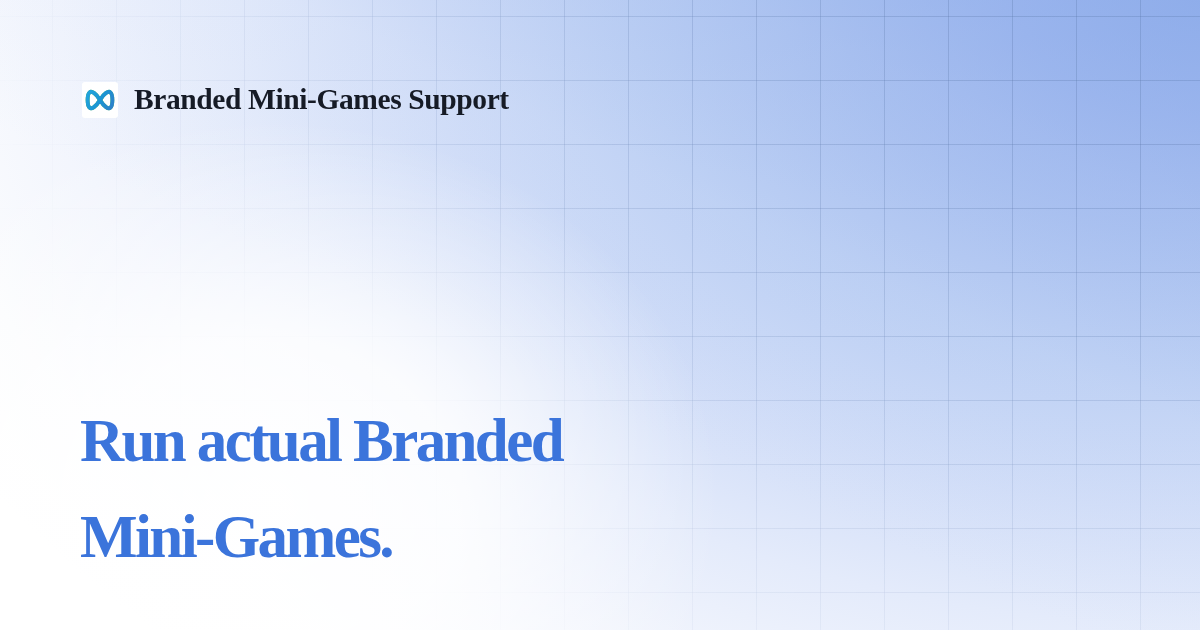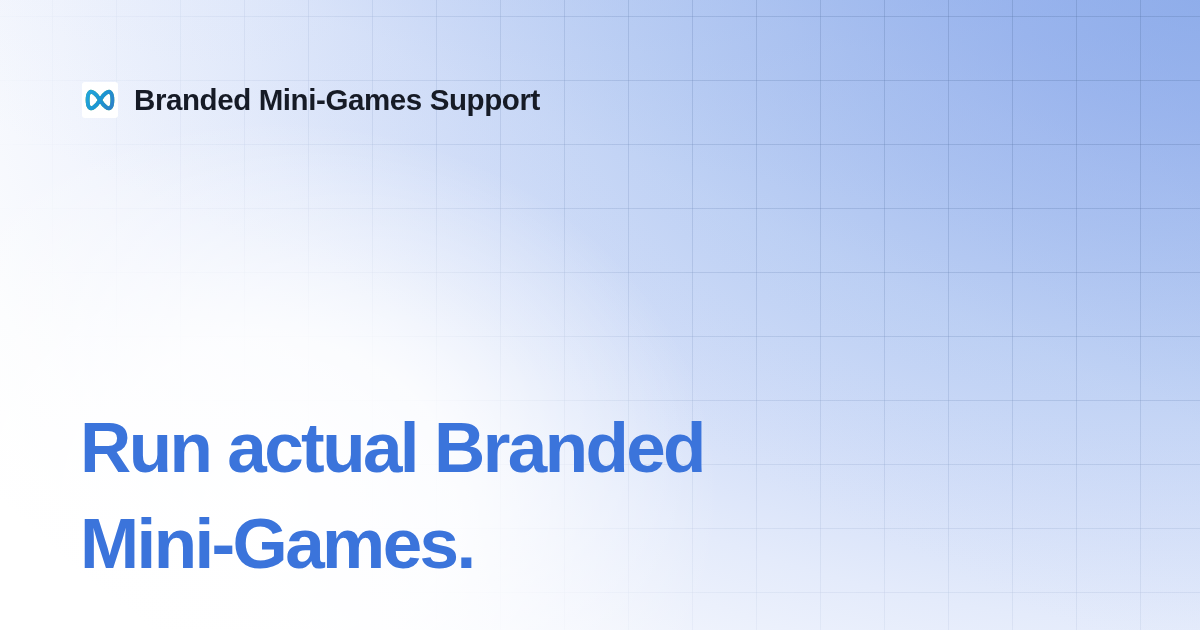--- a/index.html
+++ b/index.html
@@ -8,21 +8,21 @@
     padding: 0;
     background: #ffffff;
   }
 
   .og-card {
     position: relative;
     width: 1200px;
     height: 630px;
     overflow: hidden;
     background: #ffffff;
-    font-family: Liberation Sans, sans-serif;
+    font-family: Liberation Serif, serif;
     -webkit-font-smoothing: antialiased;
   }
 
   
 
   .bg-base {
     position: absolute;
     inset: 0;
     background: #ffffff;
   }
@@ -138,21 +138,21 @@
     line-height: 1;
   }
 
   
 
   .headline {
     position: absolute;
     left: 80px;
     top: 352px;
     width: 1000px;
-    font-size: 71px;
+    font-size: 61px;
     font-weight: 700;
     line-height: 96px;
     letter-spacing: -2.6px;
     color: #3b74db;
     white-space: pre-line;
   }
 </style>
 </head>
 <body>
 

